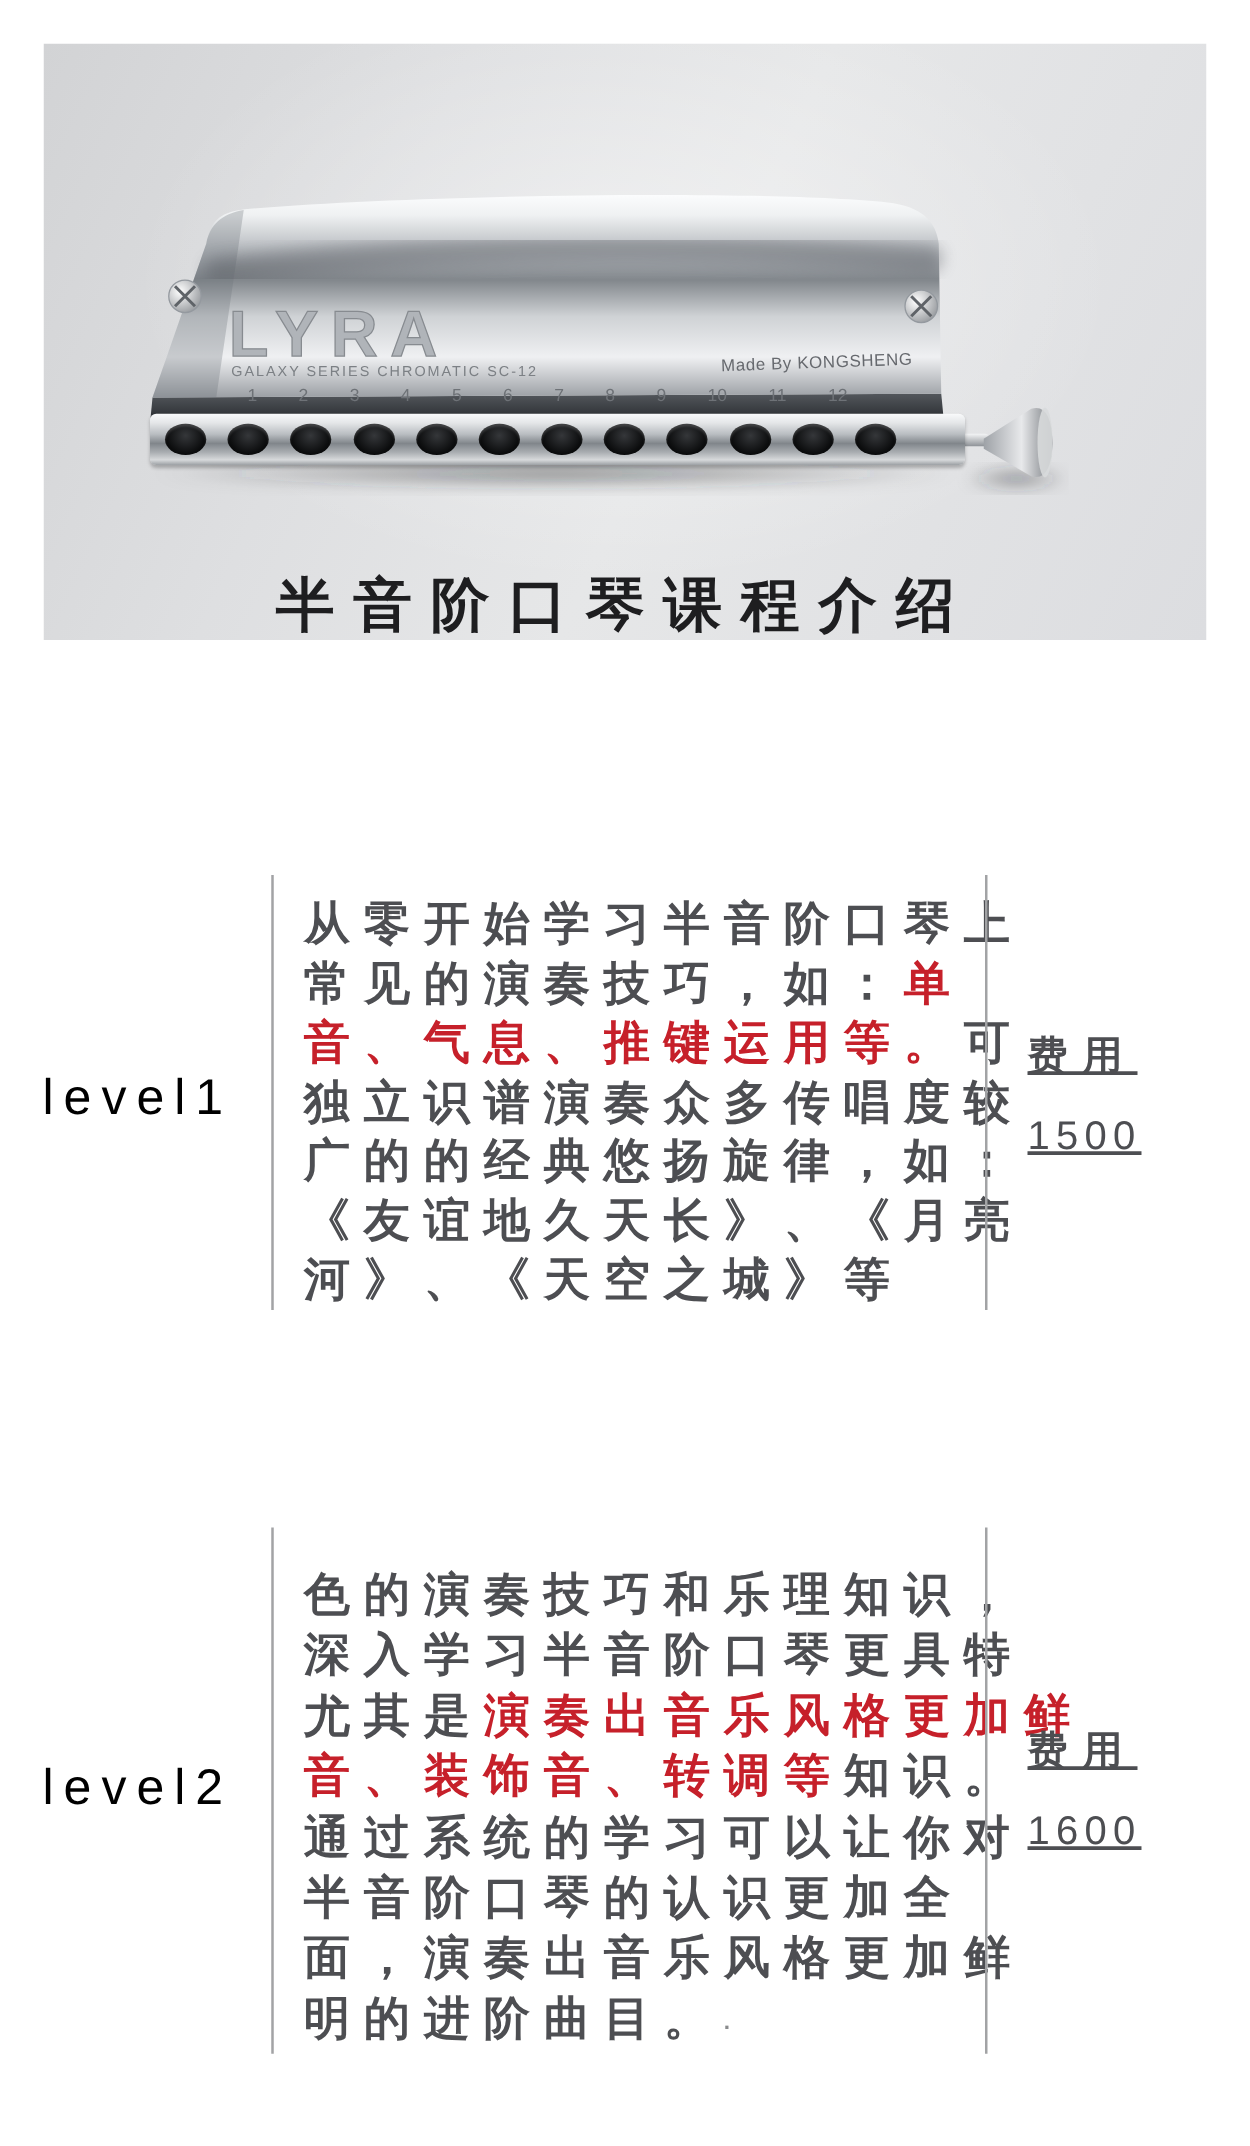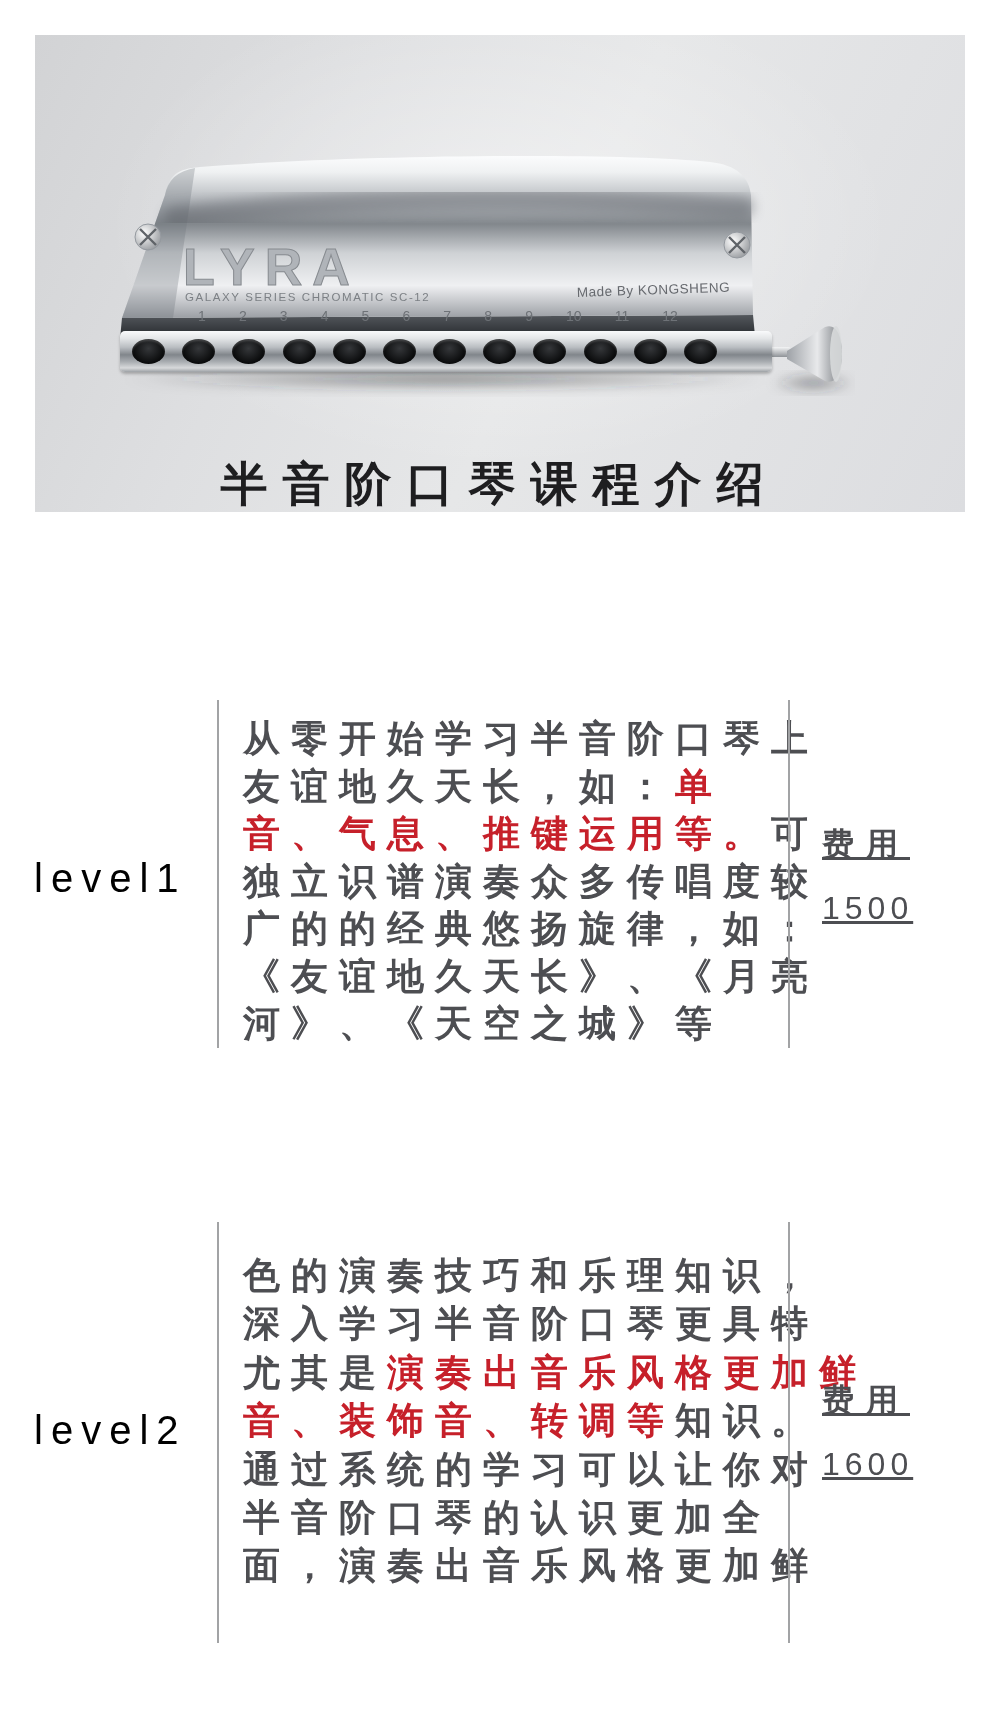--- a/index.html
+++ b/index.html
@@ -167,21 +167,21 @@
     </div>
 
     <div class="photo-title">半音阶口琴课程介绍</div>
   </div>
 
   <section class="level level1">
     <div class="level-label">level1</div>
     <div class="vline left"></div>
     <div class="level-text" id="levelText0">
         <div class="txt-line"><span>从零开始学习半音阶口琴上</span></div>
-        <div class="txt-line"><span>友谊地久天长，如：</span><span class="red">单</span></div>
+        <div class="txt-line"><span>常见的演奏技巧，如：</span><span class="red">单</span></div>
         <div class="txt-line"><span class="red">音、气息、推键运用等。</span><span>可</span></div>
         <div class="txt-line"><span>独立识谱演奏众多传唱度较</span></div>
         <div class="txt-line"><span>广的的经典悠扬旋律，如：</span></div>
         <div class="txt-line"><span>《友谊地久天长》、《月亮</span></div>
         <div class="txt-line"><span>河》、《天空之城》等</span></div>
       </div>
     <div class="vline right"></div>
     <div class="fee">
       <div class="fee-label">费用</div>
       <div class="fee-value">1500</div>
@@ -192,20 +192,21 @@
     <div class="level-label">level2</div>
     <div class="vline left"></div>
     <div class="level-text" id="levelText1">
         <div class="txt-line"><span>色的演奏技巧和乐理知识，</span></div>
         <div class="txt-line"><span>深入学习半音阶口琴更具特</span></div>
         <div class="txt-line"><span>尤其是</span><span class="red">演奏出音乐风格更加鲜</span></div>
         <div class="txt-line"><span class="red">音、装饰音、转调等</span><span>知识。</span></div>
         <div class="txt-line"><span>通过系统的学习可以让你对</span></div>
         <div class="txt-line"><span>半音阶口琴的认识更加全</span></div>
         <div class="txt-line"><span>面，演奏出音乐风格更加鲜</span></div>
+        <div class="txt-line"><span>明的进阶曲目。</span><span class="small-dot">.</span></div>
       </div>
     <div class="vline right"></div>
     <div class="fee">
       <div class="fee-label">费用</div>
       <div class="fee-value">1600</div>
     </div>
   </section>
 
 </div>
 

